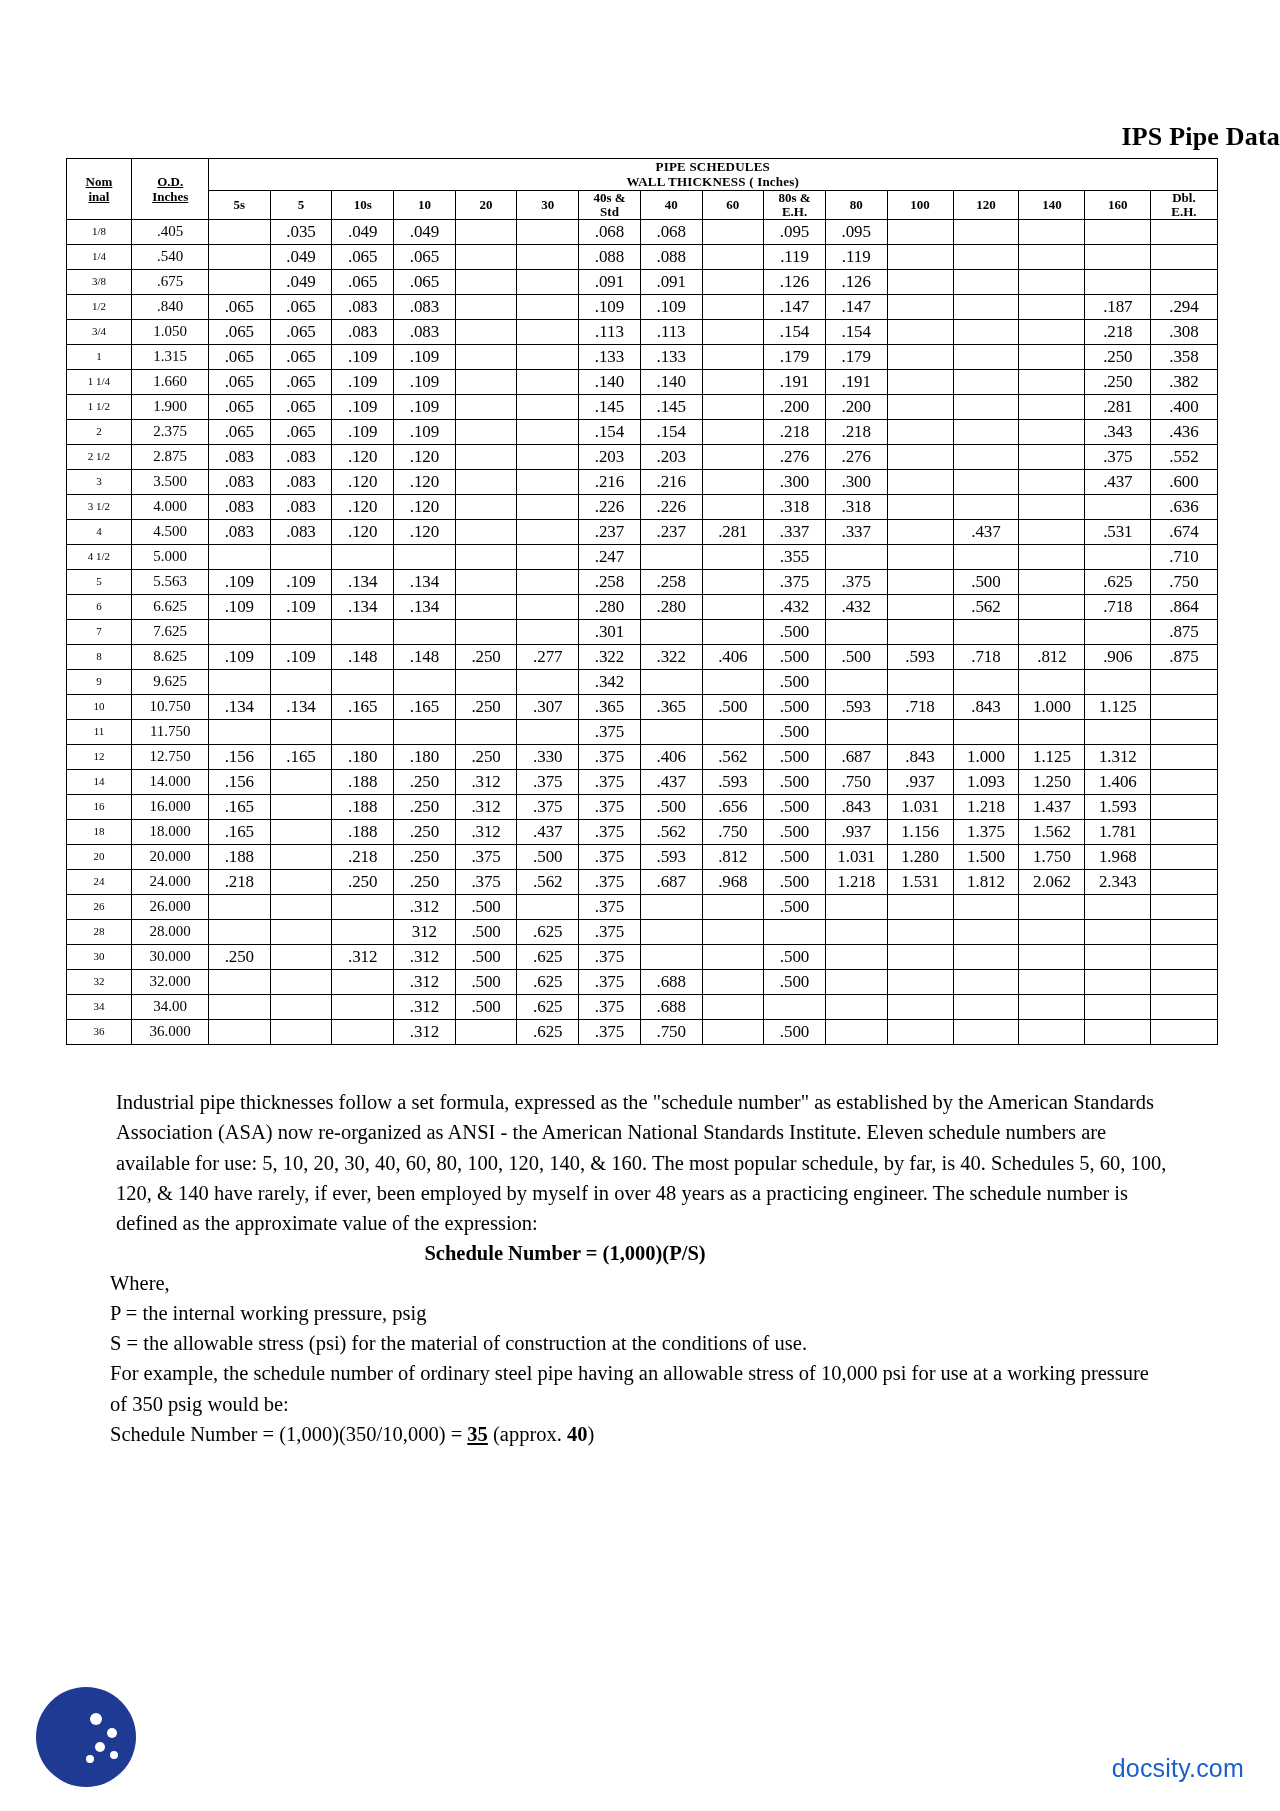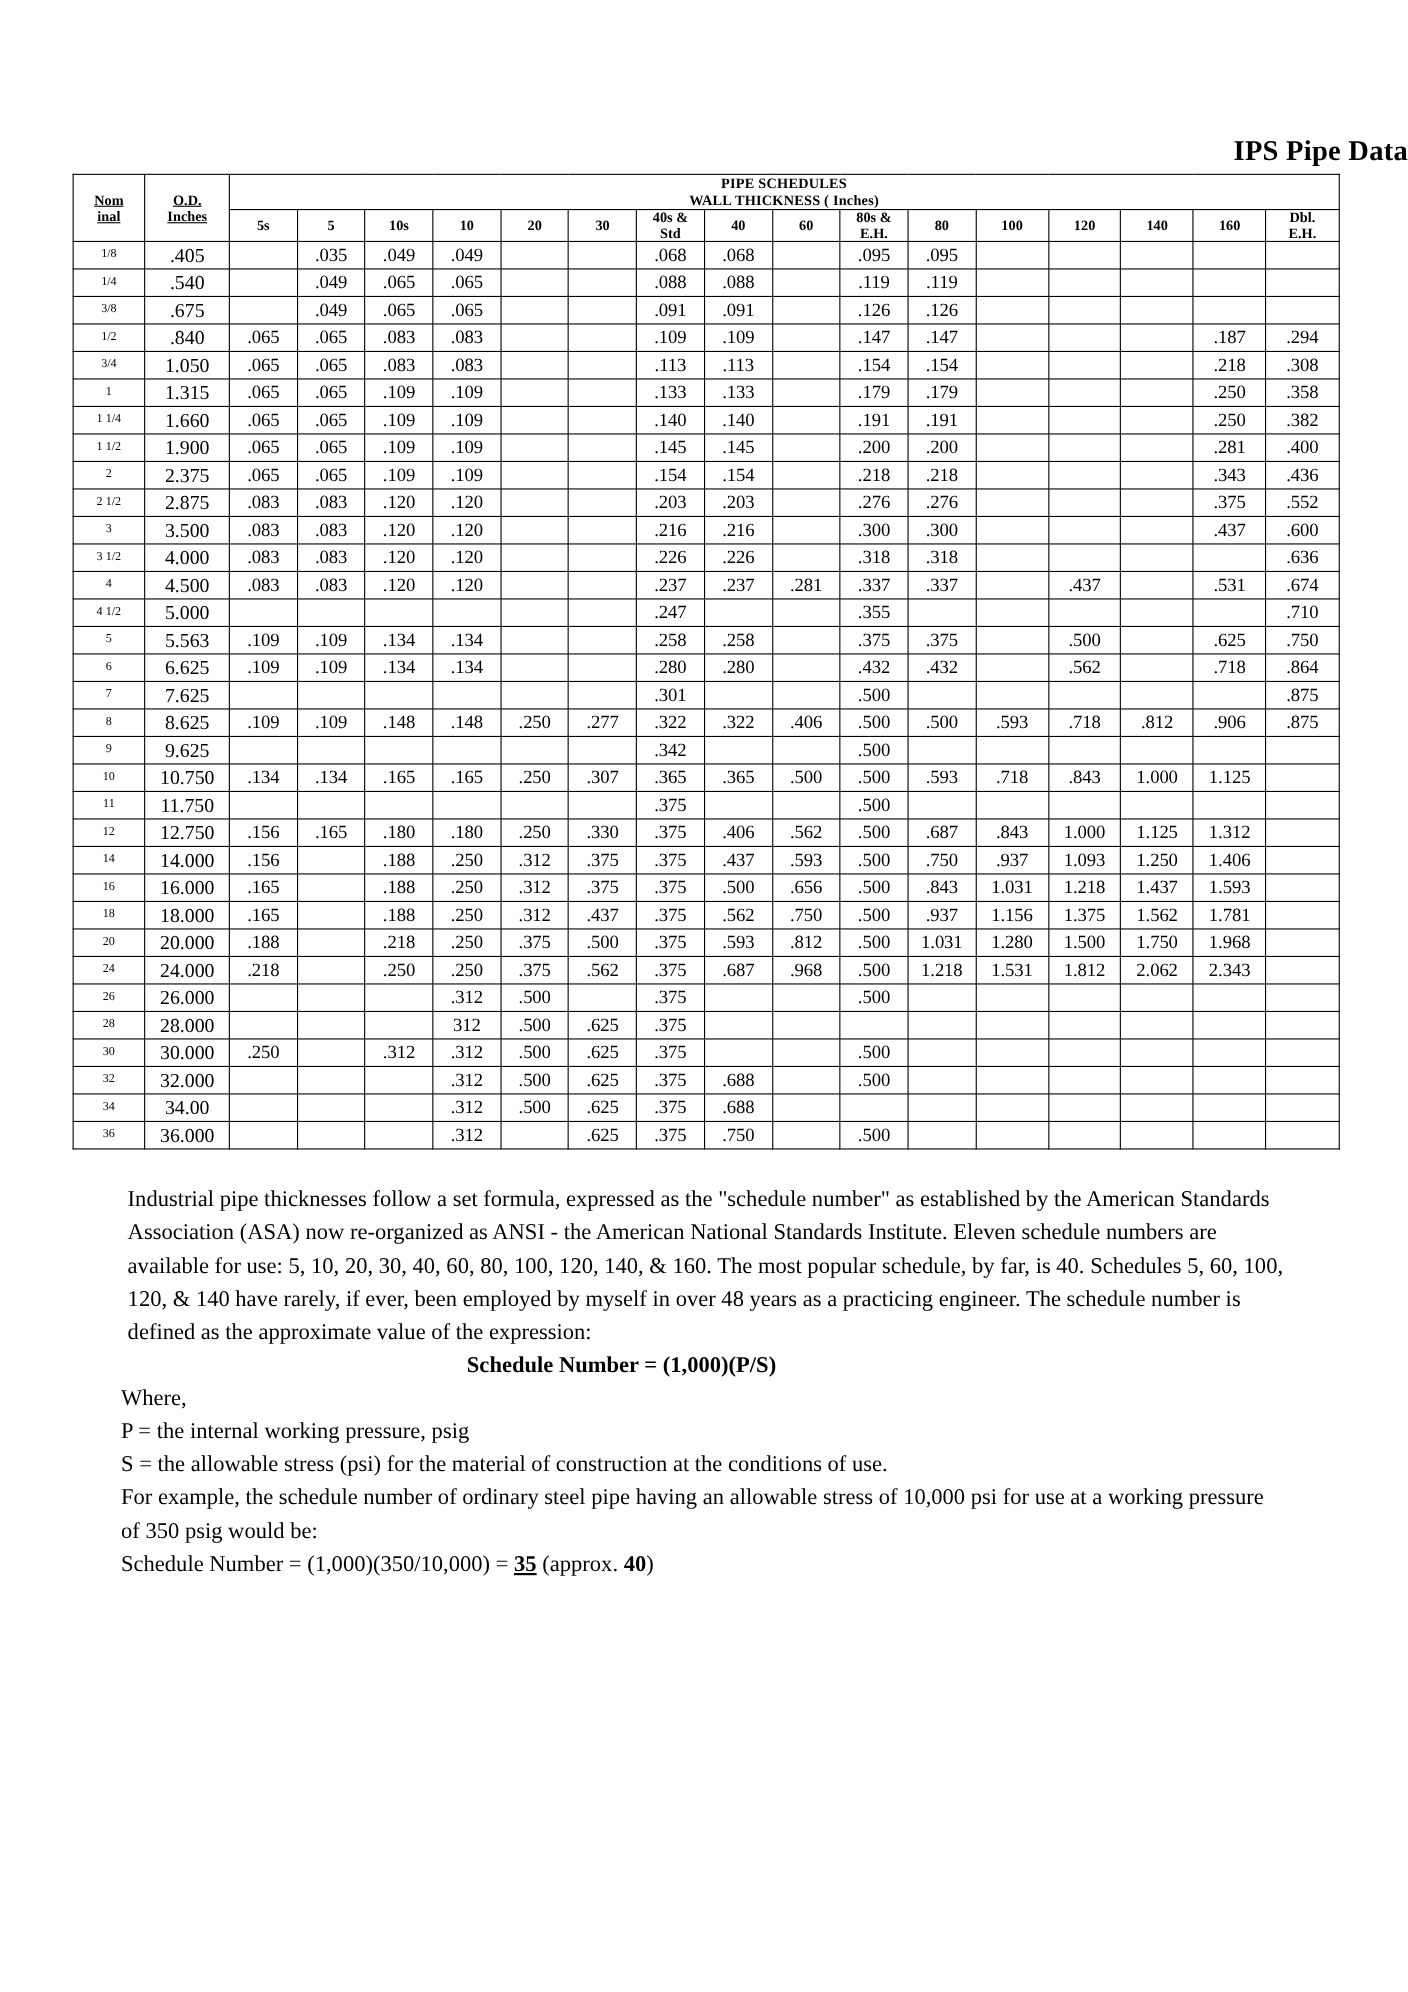--- a/index.html
+++ b/index.html
@@ -81,31 +81,31 @@
   }
   td.num {
     font-size: 17px;
     height: 25.4px;
     letter-spacing: -0.1px;
   }
   td.nom {
     font-size: 11px;
   }
   td.od {
-    font-size: 18px;
+    font-size: 15px;
   }
   
   col.c-nom  { width: 62px; }
   col.c-od   { width: 72px; }
   col.c-sch  { width: 58px; }
   col.c-wide { width: 62px; }
 
   
   .body-text {
-    margin: 30px auto 0 auto;
+    margin: 42px auto 0 auto;
     width: 1060px;
     font-size: 20.5px;
     line-height: 1.47;
     text-align: left;
   }
   .body-text p { margin: 0; }
   .para-indent { padding-left: 6px; }
   .centered-eq {
     text-align: center;
     margin-top: 1px;
@@ -885,14 +885,28 @@
   <div class="body-text">
     <p class="para-indent">Industrial pipe thicknesses follow a set formula, expressed as the "schedule number" as established by the American Standards Association (ASA) now re-organized as ANSI - the American National Standards Institute. Eleven schedule numbers are available for use: 5, 10, 20, 30, 40, 60, 80, 100, 120, 140, &amp; 160. The most popular schedule, by far, is 40. Schedules 5, 60, 100, 120, &amp; 140 have rarely, if ever, been employed by myself in over 48 years as a practicing engineer. The schedule number is defined as the approximate value of the expression:</p>
     <p class="centered-eq">Schedule Number = (1,000)(P/S)</p>
     <p class="flush blk-where">Where,</p>
     <p class="flush">P = the internal working pressure, psig</p>
     <p class="flush">S = the allowable stress (psi) for the material of construction at the conditions of use.</p>
     <p class="flush">For example, the schedule number of ordinary steel pipe having an allowable stress of 10,000 psi for use at a working pressure of 350 psig would be:</p>
     <p class="flush final-line"><span>Schedule Number = (1,000)(350/10,000) = </span><span class="u-bold">35</span><span> (approx. </span><span class="b-only">40</span><span>)</span></p>
   </div>
 
+  <div class="footer">
+    <span class="logo">
+      <svg viewBox="0 0 104 104" width="104" height="104" aria-hidden="true">
+        <circle cx="52" cy="52" r="50" fill="#1f3a93"></circle>
+        <path d="M20 52 a32 32 0 0 1 32 -32 a23 23 0 0 0 0 64 a32 32 0 0 1 -32 -32 z" fill="#ffffff"></path>
+        <circle cx="62" cy="34" r="6" fill="#ffffff"></circle>
+        <circle cx="78" cy="48" r="5" fill="#ffffff"></circle>
+        <circle cx="66" cy="62" r="5" fill="#ffffff"></circle>
+        <circle cx="80" cy="70" r="4" fill="#ffffff"></circle>
+        <circle cx="56" cy="74" r="4" fill="#ffffff"></circle>
+      </svg>
+    </span>
+    <span class="brand">docsity.com</span>
+  </div>
 
 </div>
 
 </body></html>

